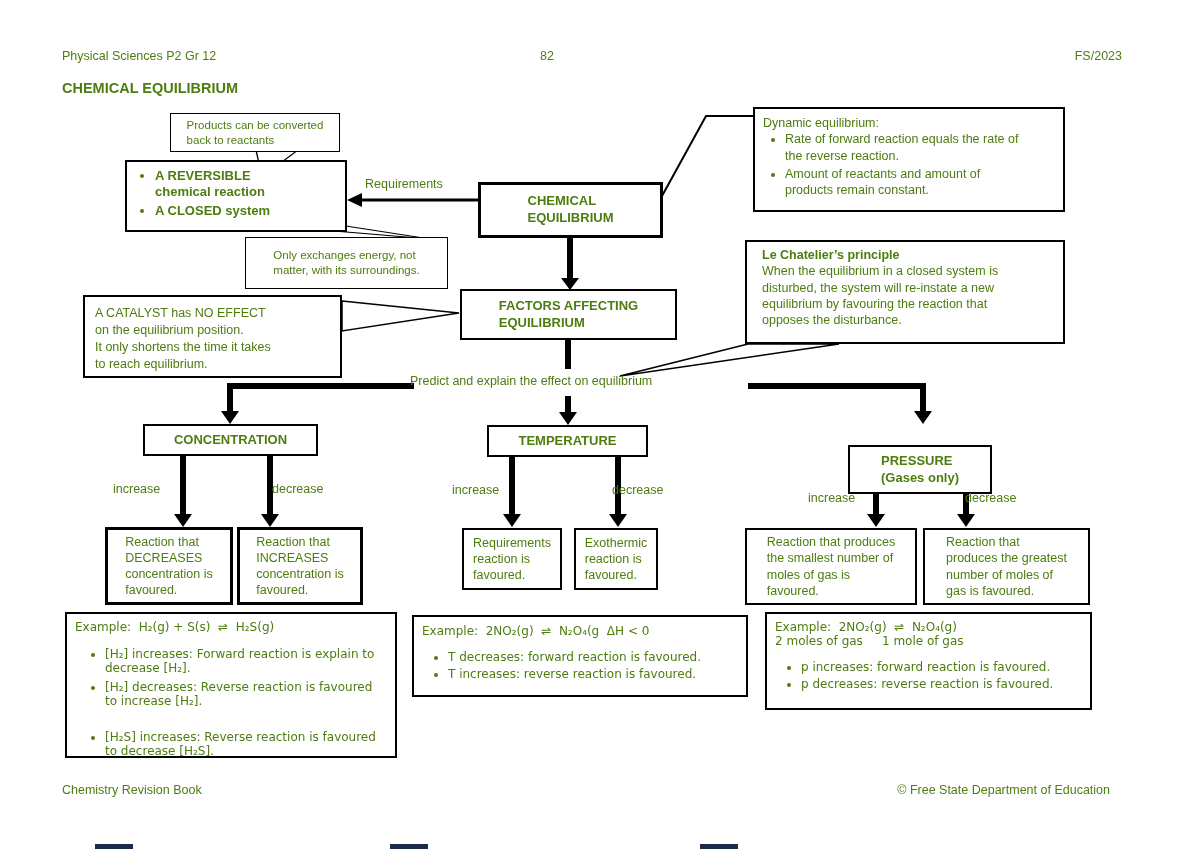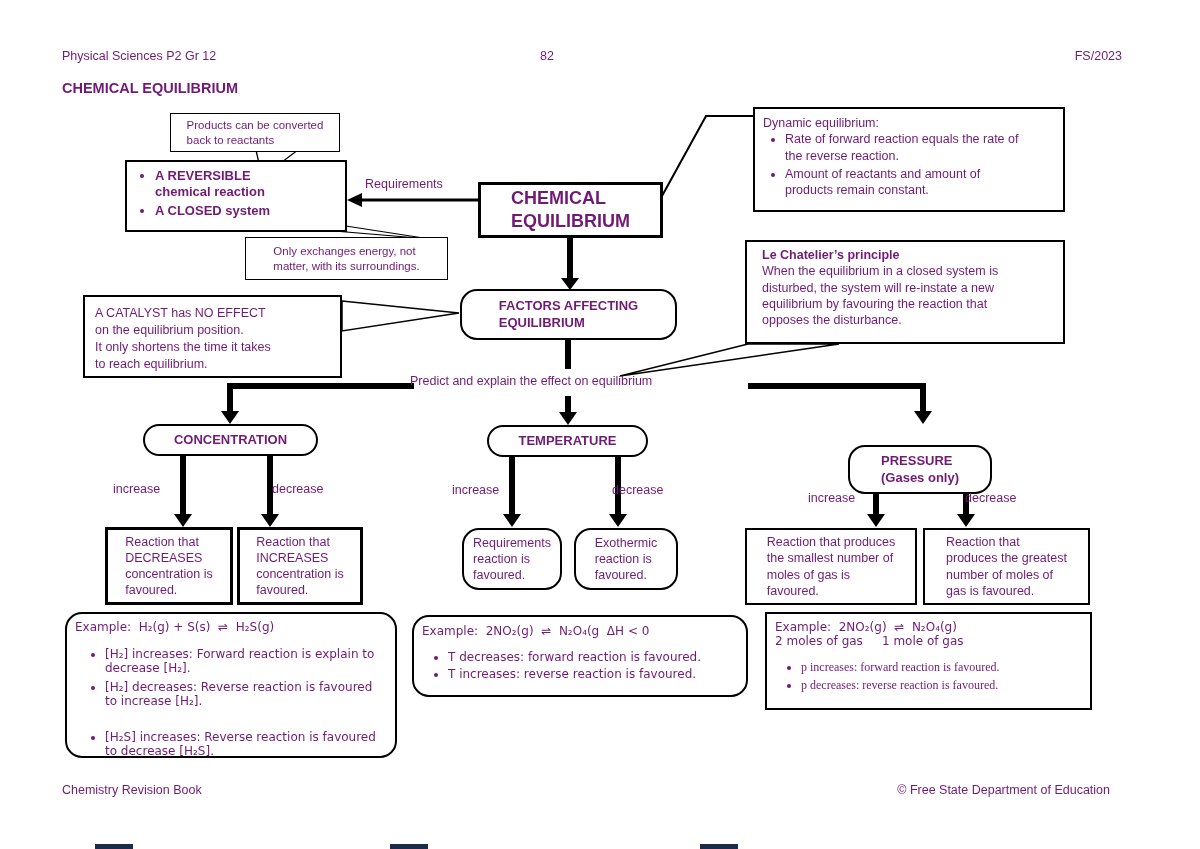--- a/index.html
+++ b/index.html
@@ -1,22 +1,22 @@
 <!DOCTYPE html>
 <html><head>
 <meta charset="utf-8">
 <style>
   html,body{margin:0;padding:0;background:#fff;}
   #page{position:relative;width:1200px;height:849px;background:#ffffff;overflow:hidden;
-        font-family:"Liberation Sans",sans-serif;color:#701a75;}
+        font-family:"Liberation Sans",sans-serif;color:#4d7c0f;}
   .abs{position:absolute;}
   .box{position:absolute;background:#fff;border:2px solid #000;box-sizing:border-box;}
   .b15{border-width:1.5px;}
   .b2{border-width:2px;}
-  .b25{border-width:2.5px;border-radius:17px;}
+  .b25{border-width:2.5px;}
   .b3{border-width:3px;}
   .ctr{text-align:left;}
   .pre{white-space:pre-line;}
   .bold{font-weight:bold;}
   .t11{font-size:11.5px;line-height:1.3;}
   .t12{font-size:12.5px;line-height:1.3;}
   .t13{font-size:13px;line-height:1.25;font-weight:bold;}
   .t14{font-size:14.5px;}
   .eq{font-family:"DejaVu Sans",sans-serif;font-size:12px;}
   ul{margin:0;padding:0 0 0 24px;}
@@ -83,32 +83,32 @@
   <div class="box b2" style="left:125px;top:160px;width:222px;height:72px;padding:6px 4px;">
     <ul class="t13">
       <li class="pre">A REVERSIBLE
 chemical reaction</li>
       <li class="pre">A CLOSED system</li>
     </ul>
   </div>
 
   <div class="abs t12" style="left:365px;top:176px;">Requirements</div>
 
-  <div class="box b3 bold ctr pre flexc" style="left:478px;top:182px;width:185px;height:56px;font-size:18px;line-height:1.3;">CHEMICAL
+  <div class="box b3 bold ctr pre flexc" style="left:478px;top:182px;width:185px;height:56px;font-size:13px;line-height:1.3;">CHEMICAL
 EQUILIBRIUM</div>
 
   <div class="box b2 t12" style="left:753px;top:107px;width:312px;height:105px;padding:6px 8px;">
     <div>Dynamic equilibrium:</div>
     <ul style="padding-left:22px;">
       <li style="max-width:242px;">Rate of forward reaction equals the rate of the reverse reaction.</li>
       <li style="max-width:242px;">Amount of reactants and amount of products remain constant.</li>
     </ul>
   </div>
 
-  <div class="box b15 t11 ctr pre flexc" style="left:245px;top:237px;width:203px;height:43px;">Only exchanges energy, not
+  <div class="box b15 t11 ctr pre flexc" style="left:245px;top:237px;width:203px;height:52px;">Only exchanges energy, not
 matter, with its surroundings.</div>
 
   <div class="box b2 t12" style="left:745px;top:240px;width:320px;height:104px;padding:5px 15px;">
     <div class="bold ctr">Le Chatelier’s principle</div>
     <div class="ctr pre">When the equilibrium in a closed system is
 disturbed, the system will re-instate a new
 equilibrium by favouring the reaction that
 opposes the disturbance.</div>
   </div>
 
@@ -133,21 +133,21 @@
 INCREASES
 concentration is
 favoured.</div>
 
   <div class="box b25 bold ctr flexc t13" style="left:487px;top:425px;width:161px;height:32px;">TEMPERATURE</div>
   <div class="abs t12" style="left:452px;top:482px;">increase</div>
   <div class="abs t12" style="left:612px;top:482px;">decrease</div>
   <div class="box b25 ctr pre flexc t12" style="left:462px;top:528px;width:100px;height:62px;">Requirements
 reaction is
 favoured.</div>
-  <div class="box b25 ctr pre flexc t12" style="left:574px;top:528px;width:104px;height:62px;">Exothermic
+  <div class="box b25 ctr pre flexc t12" style="left:574px;top:528px;width:84px;height:62px;">Exothermic
 reaction is
 favoured.</div>
 
   <div class="box b25 bold ctr pre flexc t13" style="left:848px;top:445px;width:144px;height:49px;">PRESSURE
 (Gases only)</div>
   <div class="abs t12" style="left:808px;top:490px;">increase</div>
   <div class="abs t12" style="left:965px;top:490px;">decrease</div>
   <div class="box b2 ctr pre flexc t12" style="left:745px;top:528px;width:172px;height:77px;">Reaction that produces
 the smallest number of
 moles of gas is
@@ -170,21 +170,21 @@
     <div class="ctr eq">Example:&nbsp; 2NO₂(g)&nbsp; ⇌&nbsp; N₂O₄(g&nbsp; ΔH &lt; 0</div>
     <ul class="eq" style="padding-left:26px;margin-top:12px;">
       <li style="margin-bottom:3px;">T decreases: forward reaction is favoured.</li>
       <li>T increases: reverse reaction is favoured.</li>
     </ul>
   </div>
 
   <div class="box b2" style="left:765px;top:612px;width:327px;height:98px;padding:6px 8px;">
     <div class="ctr eq">Example:&nbsp; 2NO₂(g)&nbsp; ⇌&nbsp; N₂O₄(g)</div>
     <div class="ctr eq">2 moles of gas&nbsp;&nbsp;&nbsp;&nbsp;&nbsp;1 mole of gas</div>
-    <ul class="eq" style="padding-left:26px;margin-top:12px;font-family:Liberation Serif, serif;">
+    <ul class="eq" style="padding-left:26px;margin-top:12px;">
       <li style="margin-bottom:3px;">p increases: forward reaction is favoured.</li>
       <li>p decreases: reverse reaction is favoured.</li>
     </ul>
   </div>
 
   <div class="abs t12" style="left:62px;top:782px;">Chemistry Revision Book</div>
   <div class="abs t12" style="right:90px;top:782px;">© Free State Department of Education</div>
 
   <div class="mark" style="left:95px;top:844px;width:38px;"></div>
   <div class="mark" style="left:390px;top:844px;width:38px;"></div>

